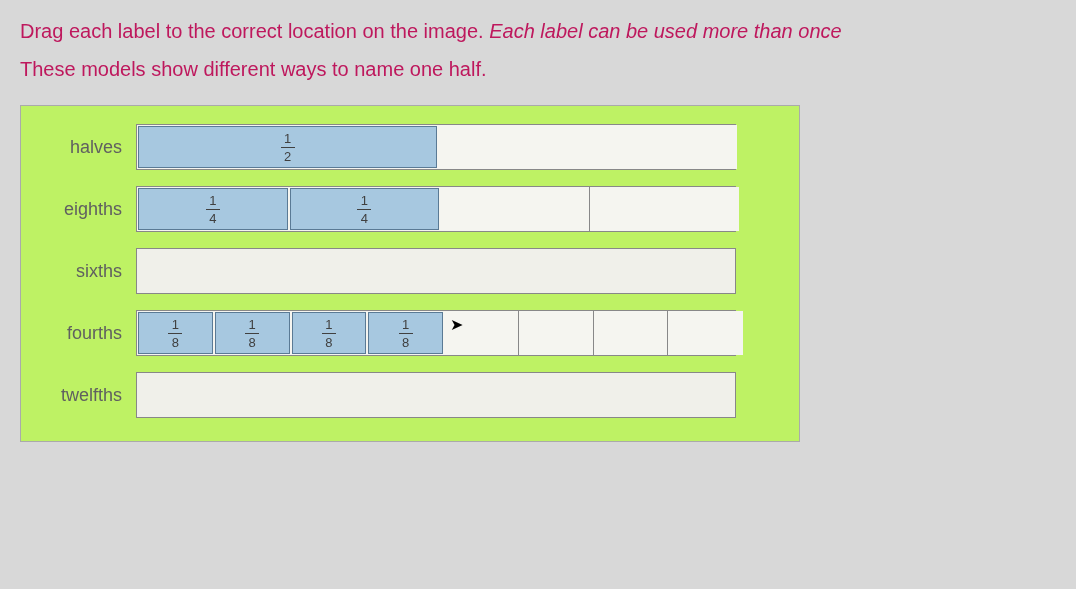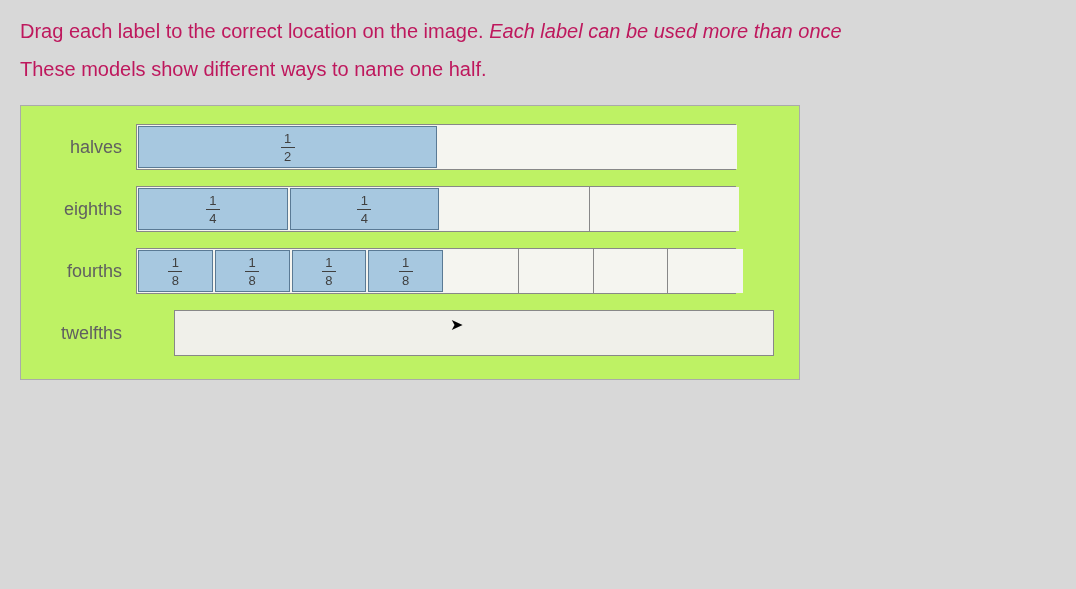--- a/index.html
+++ b/index.html
@@ -27,21 +27,21 @@
       border: 1px solid #aaa;
       background: #bef264;
       padding: 18px 25px 18px 25px;
       width: 780px;
     }
     .row {
       display: flex;
       align-items: center;
       margin-bottom: 16px;
     }
-    .row:last-child { margin-bottom: 5px; justify-content: space-between; }
+    .row:last-child { margin-bottom: 5px; }
     .row-label {
       width: 90px;
       text-align: right;
       padding-right: 14px;
       font-size: 18px;
       color: #606060;
       filter: blur(0.3px);
     }
     .bar {
       display: flex;
@@ -144,20 +144,24 @@
           <span class="num">1</span>
           <span class="line"></span>
           <span class="den">4</span>
         </div>
       </div>
       <div class="cell empty w-quarter"></div>
       <div class="cell empty w-quarter"></div>
     </div>
   </div>
 
+  <div class="row">
+    <div class="row-label">sixths</div>
+    <div class="bar drop-zone"></div>
+  </div>
 
   <div class="row">
     <div class="row-label">fourths</div>
     <div class="bar">
       <div class="cell filled w-eighth">
         <div class="fraction">
           <span class="num">1</span>
           <span class="line"></span>
           <span class="den">8</span>
         </div>

